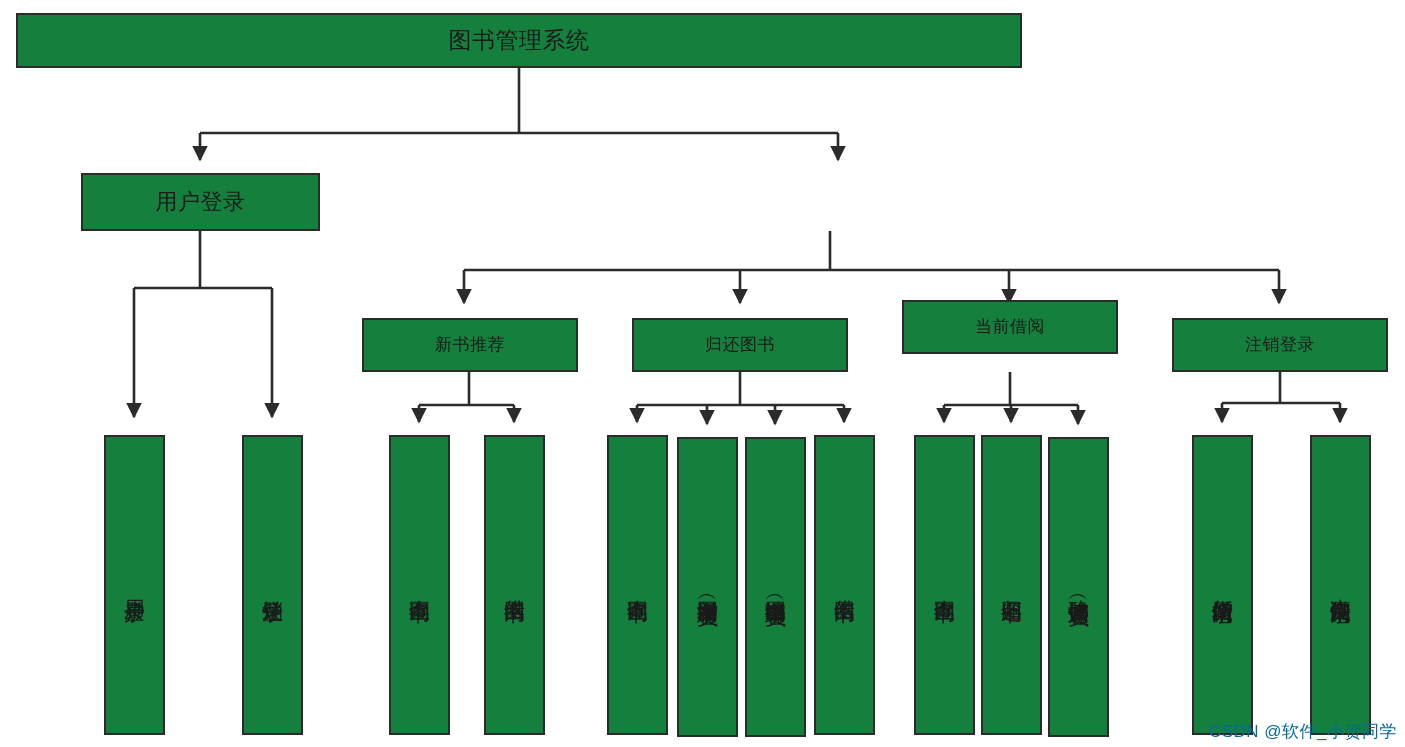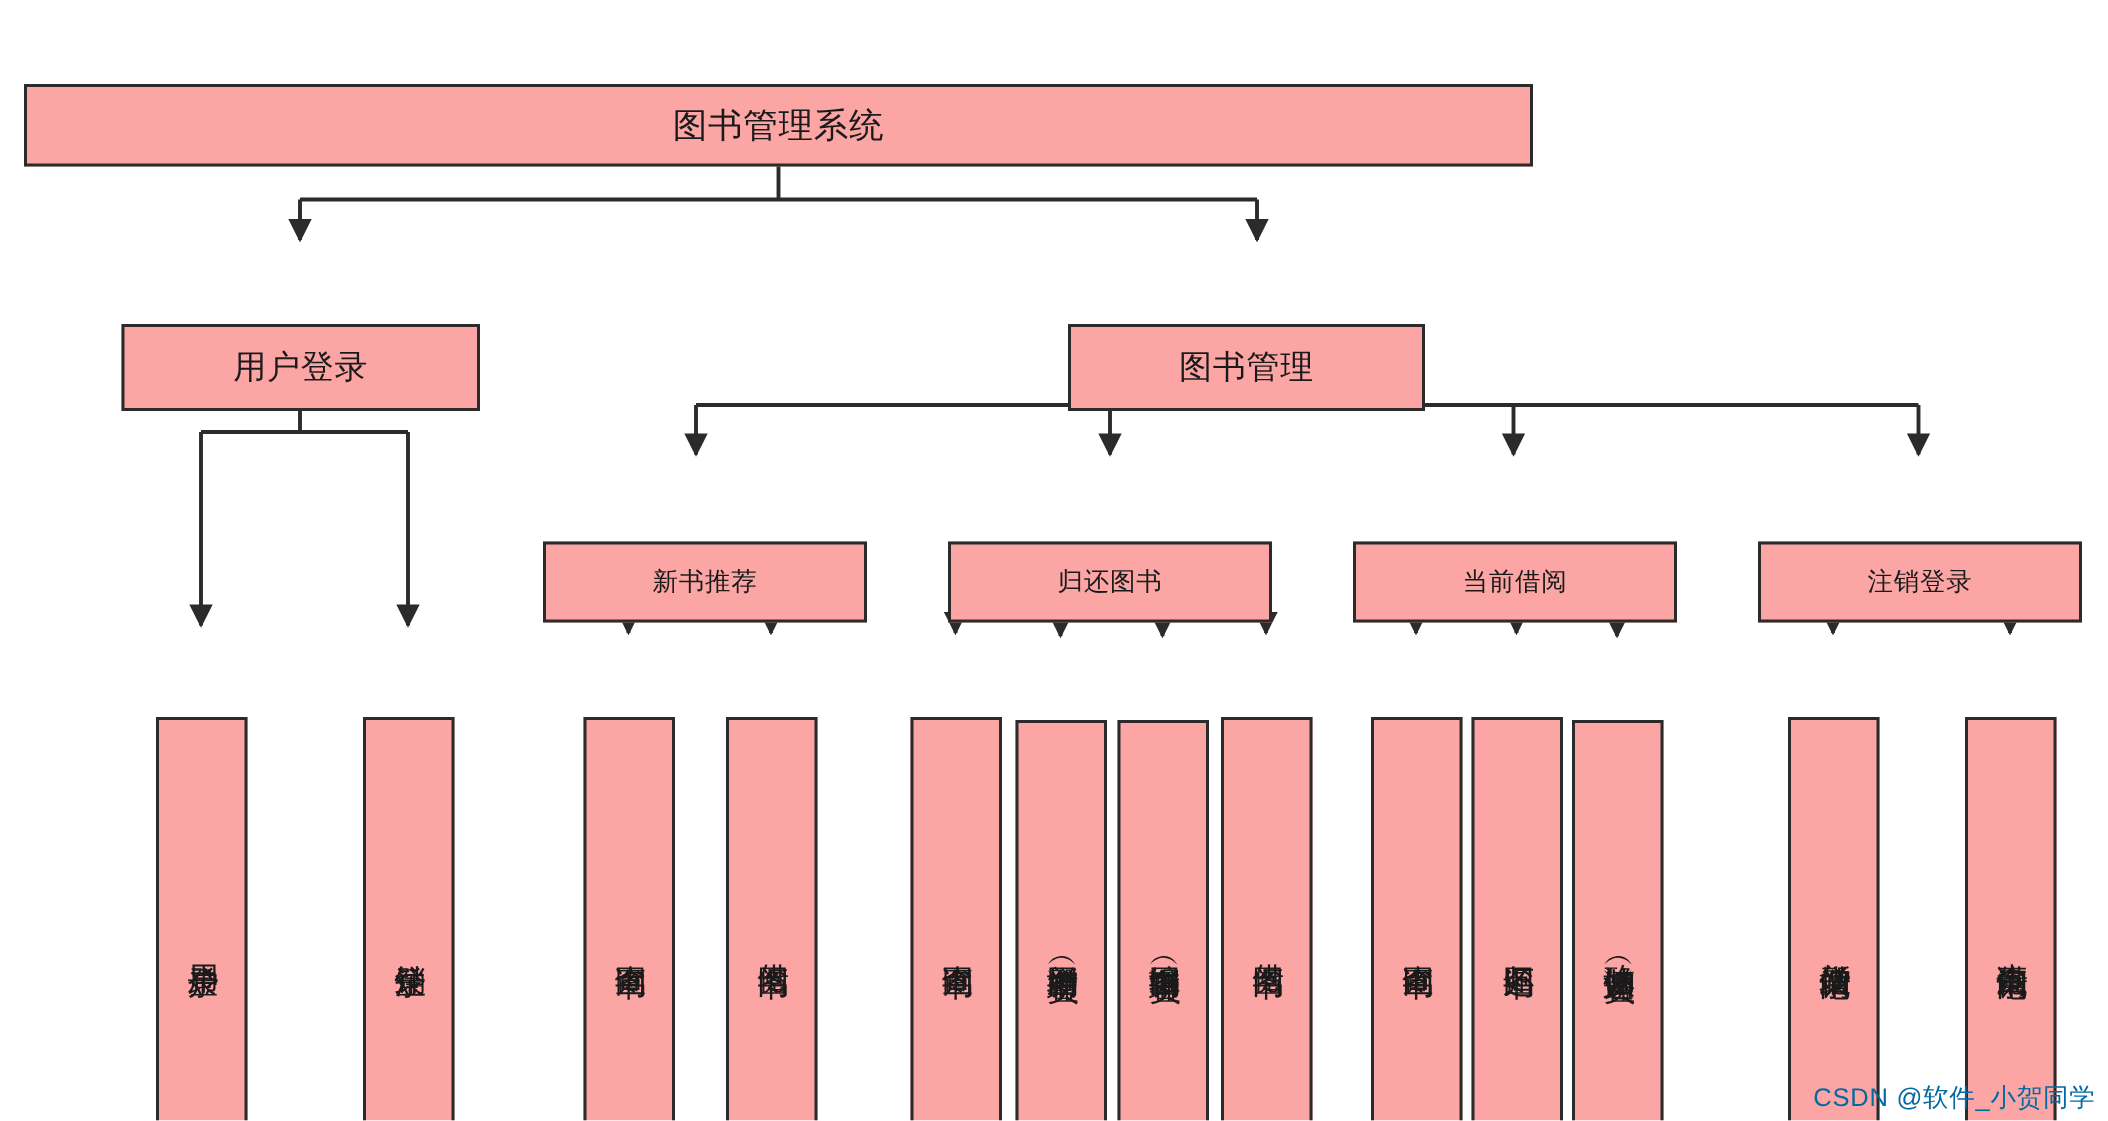--- a/index.html
+++ b/index.html
@@ -20,27 +20,26 @@
   #diagram-svg {
     position: absolute;
     left: 0;
     top: 0;
     width: 1405px;
     height: 747px;
   }
   .node-box {
     position: absolute;
     box-sizing: border-box;
-    background: #fca5a5;
+    background: #15803d;
     border: 2px solid #2b2b2b;
     display: flex;
     align-items: center;
     justify-content: center;
     overflow: hidden;
-    margin-top: 43px;
   }
   .node-label {
     color: #1a1a1a;
     font-family: "Liberation Sans", "DejaVu Sans", sans-serif;
     text-align: center;
     line-height: 1.18;
     letter-spacing: 0.5px;
     white-space: pre-line;
   }
   .lvl0 .node-label { font-size: 23px; }
@@ -126,33 +125,30 @@
   </svg>
 
   <div class="node-box lvl0" style="left:16px; top:13px; width:1006px; height:55px;">
     <span class="node-label">图书管理系统</span>
   </div>
 
   <div class="node-box lvl1" style="left:81px; top:173px; width:239px; height:58px;">
     <span class="node-label">用户登录</span>
   </div>
 
-  <div class="node-box lvl1" style="left:712px; top:173px; width:238px; height:58px;">
-    <span class="node-label">图书管理</span>
-  </div>
 
   <div class="node-box lvl2" style="left:362px; top:318px; width:216px; height:54px;">
     <span class="node-label">新书推荐</span>
   </div>
 
   <div class="node-box lvl2" style="left:632px; top:318px; width:216px; height:54px;">
     <span class="node-label">归还图书</span>
   </div>
 
-  <div class="node-box lvl2" style="left:902px; top:318px; width:216px; height:54px;align-items:center;">
+  <div class="node-box lvl2" style="left:902px; top:300px; width:216px; height:54px;align-items:center;">
     <span class="node-label">当前借阅</span>
   </div>
 
   <div class="node-box lvl2" style="left:1172px; top:318px; width:216px; height:54px;">
     <span class="node-label">注销登录</span>
   </div>
 
   <div class="node-box leaf" style="left:104px; top:435px; width:61px; height:300px;">
     <span class="node-label">用户登录</span>
   </div>

